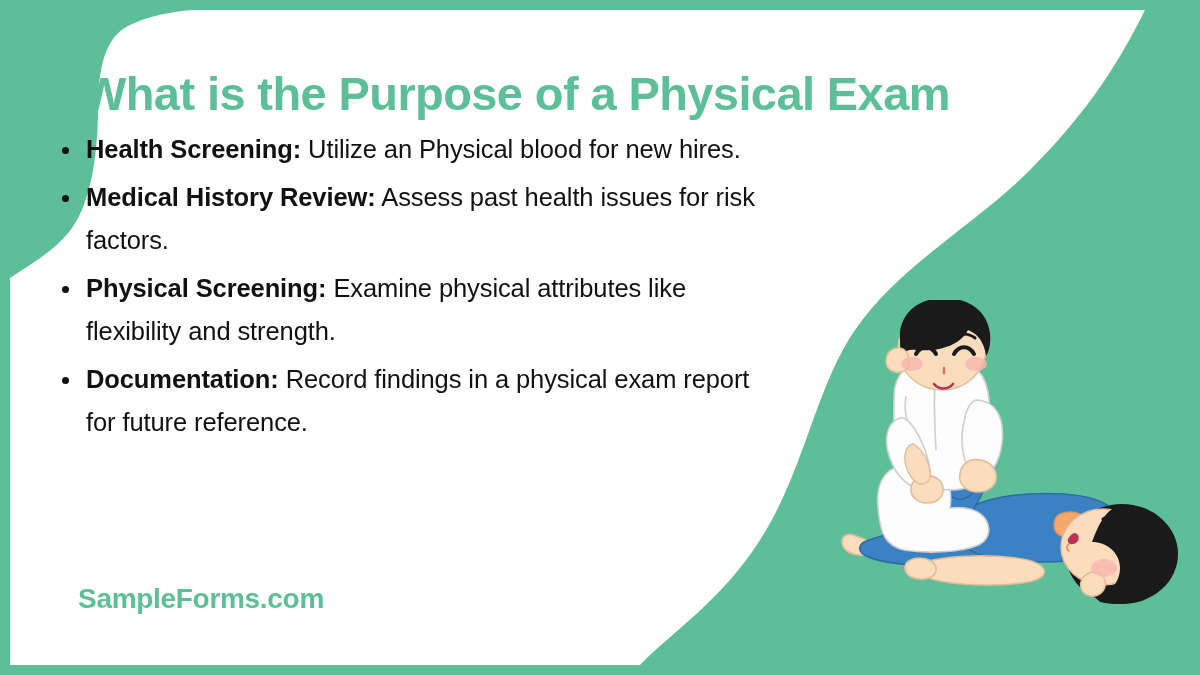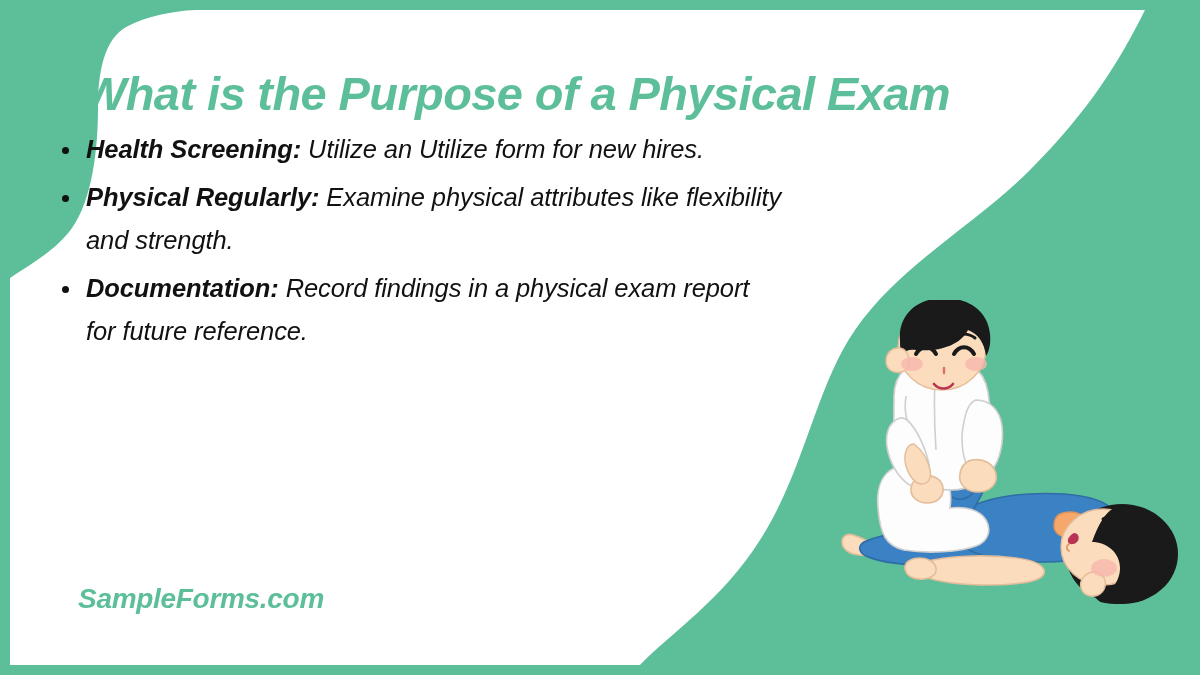--- a/index.html
+++ b/index.html
@@ -9,21 +9,20 @@
   }
   body {
     font-family: "Liberation Sans", sans-serif;
   }
   #canvas {
     position: relative;
     width: 1200px;
     height: 675px;
     overflow: hidden;
     background: #ffffff;
-    font-style: italic;
   }
   
   #bg-svg {
     position: absolute;
     inset: 0;
     width: 1200px;
     height: 675px;
     display: block;
   }
   
@@ -123,24 +122,27 @@
       C 146,17 170,11 196,10
       Z"></path>
   </svg>
 
   <div id="content">
 
     <h1 id="page-title">What is the Purpose of a Physical Exam</h1>
 
     <ul id="bullet-list">
       <li class="bullet-item">
-        <span class="bullet-term">Health Screening:</span><span class="bullet-desc"> Utilize an Utilize form for new hires.</span>
-      </li>
-      <li class="bullet-item">
-        <span class="bullet-term">Physical Regularly:</span><span class="bullet-desc"> Examine physical attributes like flexibility and strength.</span>
+        <span class="bullet-term">Health Screening:</span><span class="bullet-desc"> Utilize an Physical blood for new hires.</span>
+      </li>
+      <li class="bullet-item">
+        <span class="bullet-term">Medical History Review:</span><span class="bullet-desc"> Assess past health issues for risk factors.</span>
+      </li>
+      <li class="bullet-item">
+        <span class="bullet-term">Physical Screening:</span><span class="bullet-desc"> Examine physical attributes like flexibility and strength.</span>
       </li>
       <li class="bullet-item">
         <span class="bullet-term">Documentation:</span><span class="bullet-desc"> Record findings in a physical exam report for future reference.</span>
       </li>
     </ul>
 
     <div id="footer-brand">SampleForms.com</div>
   </div>
 
   <div id="illustration">

